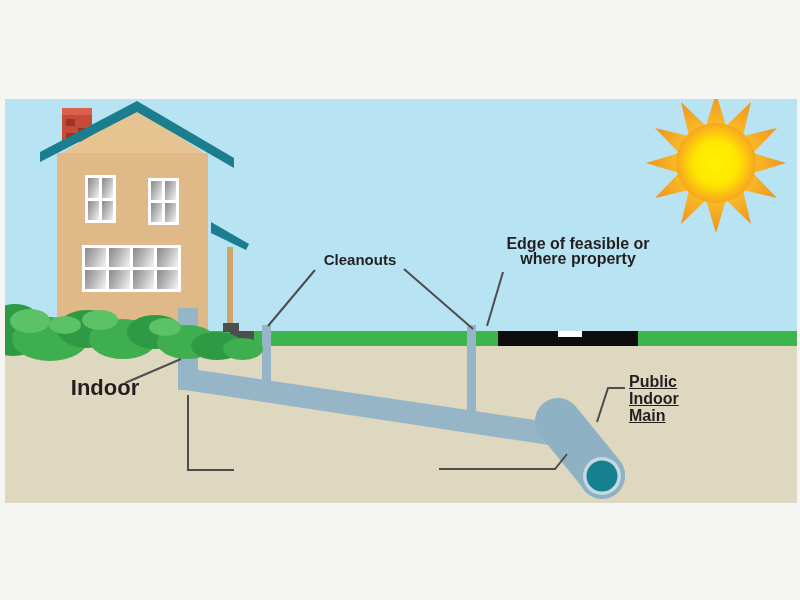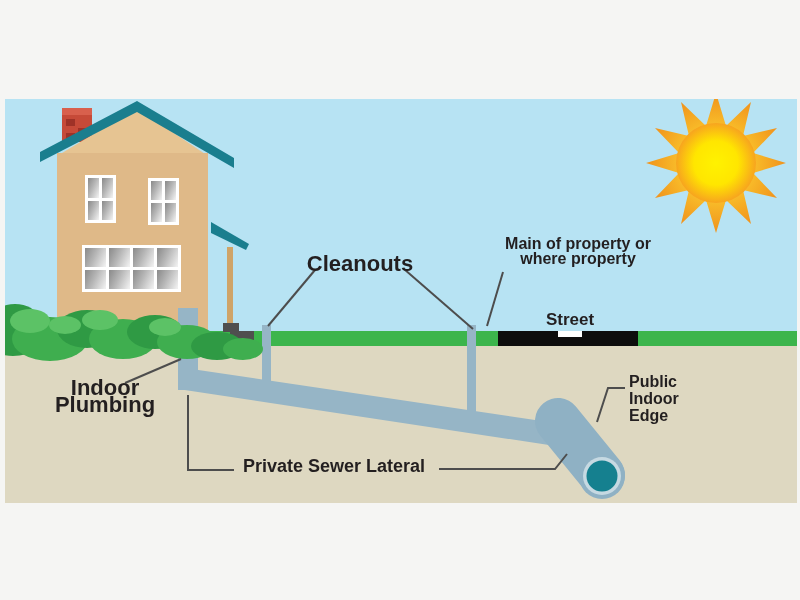--- a/index.html
+++ b/index.html
@@ -22,26 +22,26 @@
   .window{position:absolute;background:var(--window-frame,#fff);border:3px solid var(--window-frame,#fff);display:grid;gap:3px;}
   .win-ul{left:80px;top:76px;width:25px;height:42px;grid-template-columns:1fr 1fr;grid-template-rows:1fr 1fr;}
   .win-ur{left:143px;top:79px;width:25px;height:41px;grid-template-columns:1fr 1fr;grid-template-rows:1fr 1fr;}
   .win-low{left:77px;top:146px;width:93px;height:41px;grid-template-columns:1fr 1fr 1fr 1fr;grid-template-rows:1fr 1fr;}
   .pane{background:linear-gradient(115deg,#8e8e8e 5%,#b6b6b6 45%,#efefef 95%);}
   .post{left:222px;top:148px;width:6px;height:78px;background:var(--post,#cfa468);}
   .step1{left:218px;top:224px;width:16px;height:9px;background:var(--steps,#4f4f4f);}
   .step2{left:225px;top:232px;width:24px;height:11px;background:var(--steps,#4f4f4f);}
   
   .lbl{position:absolute;color:var(--text,#231f20);font-weight:700;white-space:nowrap;}
-  .lbl-cleanouts{left:293px;top:152px;width:124px;text-align:center;font-size:22px;}
+  .lbl-cleanouts{left:293px;top:152px;width:124px;text-align:center;font-size:15px;}
   .lbl-edge{left:462px;top:137px;width:222px;text-align:center;font-size:16px;line-height:15px;}
   .lbl-street{left:513px;top:211px;width:104px;text-align:center;font-size:17px;}
   .lbl-indoor{left:35px;top:280px;width:130px;text-align:center;font-size:22px;line-height:17px;}
   .lbl-psl{left:238px;top:357px;font-size:18px;}
-  .lbl-psm{left:624px;top:274px;font-size:16px;line-height:17px;}
+  .lbl-psm{left:624px;top:274px;font-size:16px;line-height:17px;text-decoration:underline;}
   svg{position:absolute;overflow:visible;}
   .f-pipe{fill:var(--pipe,#96b5c6);}
   .f-roof{fill:var(--roof,#1a7e8e);}
   .f-gable{fill:var(--gable,#e6c492);}
   .s-ptr{stroke:var(--pointer,#4d4d4d);stroke-width:2;fill:none;}
 </style>
 </head>
 <body>
 
 <div class="canvas">
@@ -143,29 +143,26 @@
       <line class="s-ptr" x1="399" y1="170" x2="468" y2="230"></line>
       <line class="s-ptr" x1="498" y1="173" x2="482" y2="227"></line>
       <line class="s-ptr" x1="120" y1="284" x2="176" y2="260"></line>
       <polyline class="s-ptr" points="183,296 183,371 229,371"></polyline>
       <polyline class="s-ptr" points="434,370 550,370 562,355"></polyline>
       <polyline class="s-ptr" points="620,289 603,289 592,323"></polyline>
     </svg>
 
     <div class="lbl lbl-cleanouts">Cleanouts</div>
     <div class="lbl lbl-edge">
-      <div>Main of property or</div>
+      <div>Edge of feasible or</div>
       <div>where property</div>
     </div>
-    <div class="lbl lbl-street">Street</div>
     <div class="lbl lbl-indoor">
       <div>Indoor</div>
-      <div>Plumbing</div>
     </div>
-    <div class="lbl lbl-psl">Private Sewer Lateral</div>
     <div class="lbl lbl-psm">
       <div>Public</div>
       <div>Indoor</div>
-      <div>Edge</div>
+      <div>Main</div>
     </div>
 
   </div>
 </div>
 
 </body></html>

